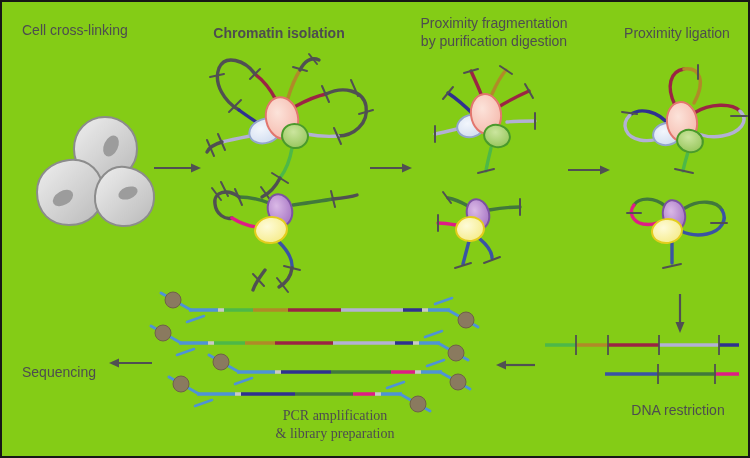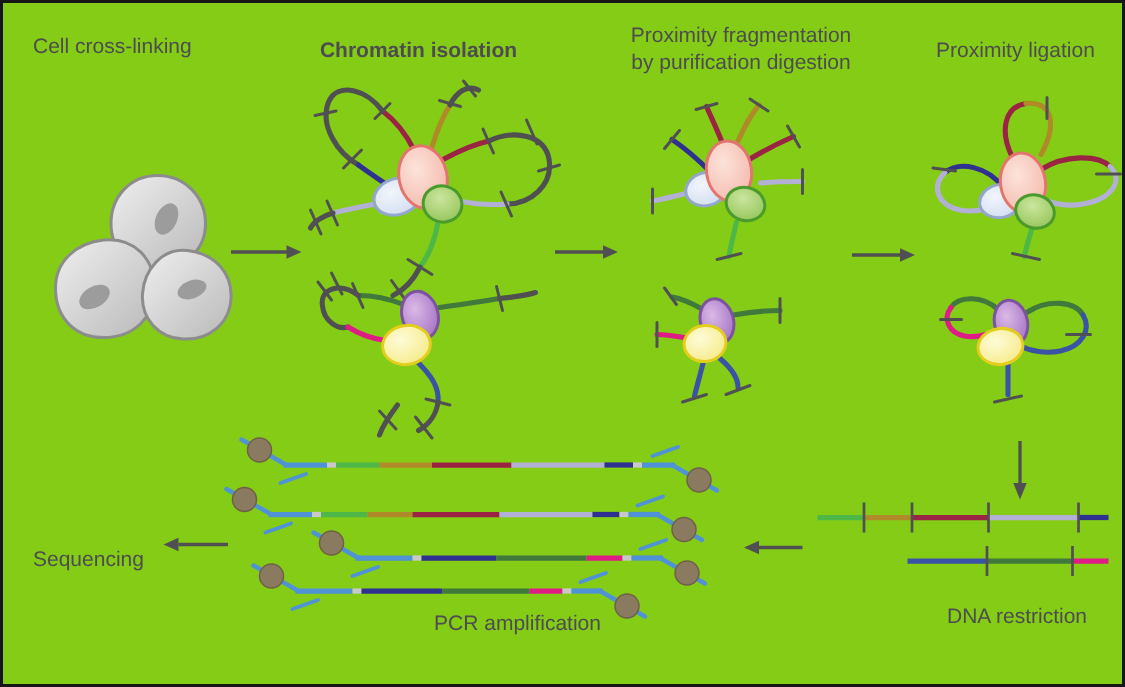--- a/index.html
+++ b/index.html
@@ -326,20 +326,21 @@
 
   <div class="label center" style="left:388px;top:13px;width:208px;">
     <div>Proximity fragmentation</div>
     <div>by purification digestion</div>
   </div>
 
   <div class="label center" style="left:600px;top:23px;width:150px;">Proximity ligation</div>
 
   <div class="label" style="left:20px;top:362px;width:110px;">Sequencing</div>
 
-  <div class="label center" style="left:238px;top:405px;width:210px;">
+  <div class="label center" style="left:228px;top:405px;width:210px;font-family:Liberation Serif, serif;">
     <div>PCR amplification</div>
+    <div>&amp; library preparation</div>
   </div>
 
   <div class="label center" style="left:606px;top:400px;width:140px;">
     <div>DNA restriction</div>
   </div>
 </div>
 
 </body></html>

